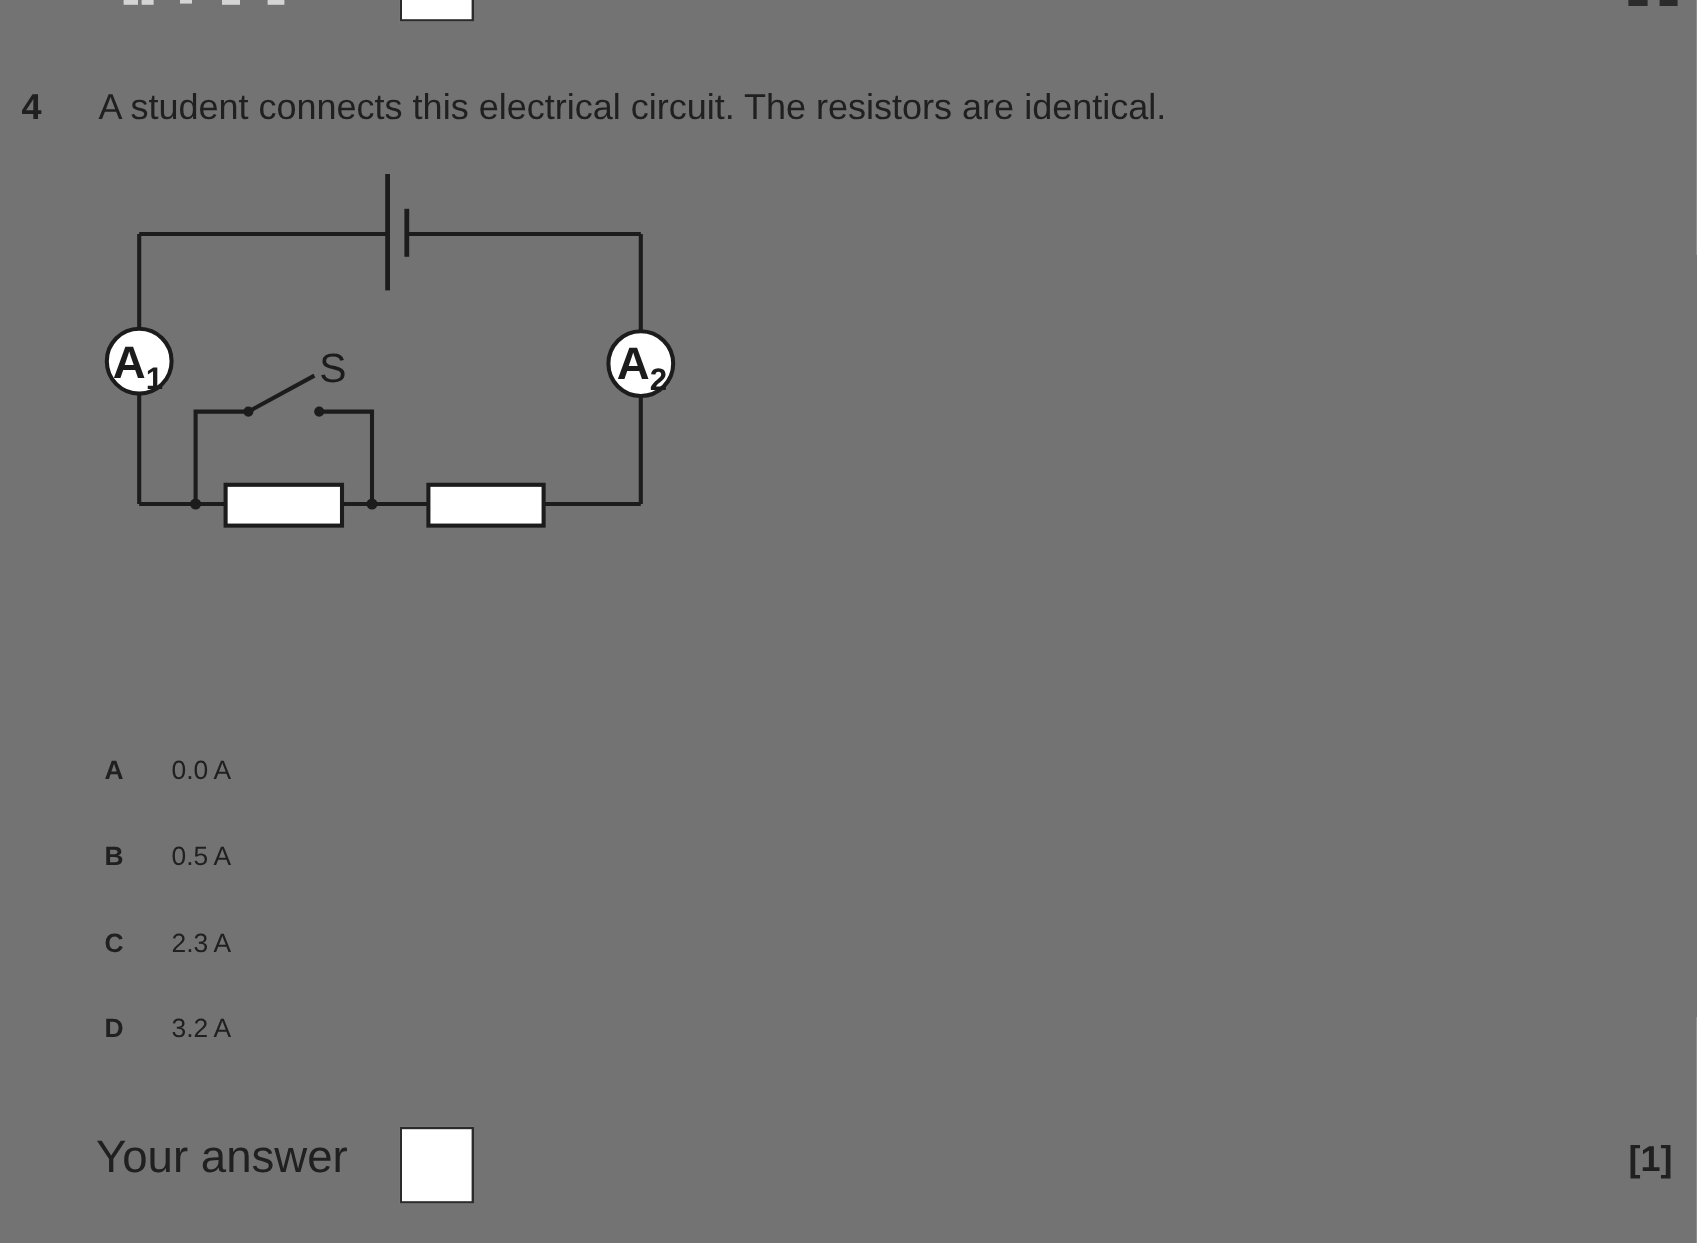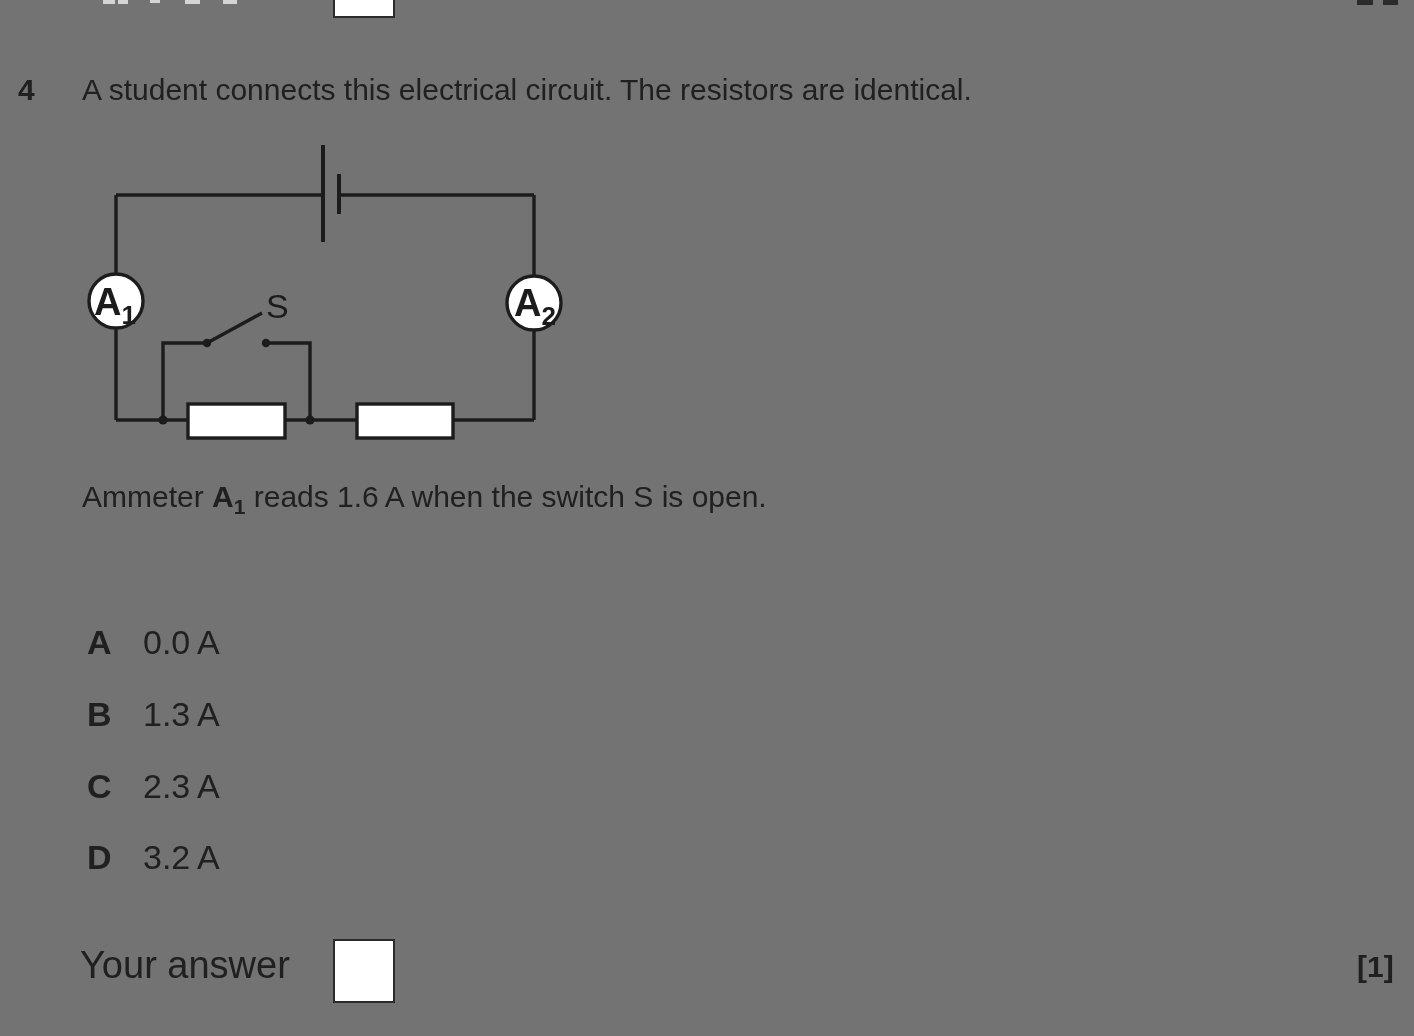--- a/index.html
+++ b/index.html
@@ -30,21 +30,21 @@
   .amm-label { font-size: 38px; font-weight: bold; }
   .amm-sub { font-size: 26px; }
   .s-label { font-size: 34px; font-weight: normal; }
   
   .stmt { position: absolute; left: 82px; margin: 0; font-size: 30px; line-height: 34px; white-space: nowrap; }
   .bsub {
     font-size: 21px; font-weight: bold;
     vertical-align: baseline; position: relative; top: 7px; line-height: 0;
   }
   
-  .option { position: absolute; left: 87px; font-size: 34px; line-height: 34px; white-space: nowrap; }
+  .option { position: absolute; left: 87px; font-size: 22px; line-height: 34px; white-space: nowrap; }
   .opt-letter { display: inline-block; width: 56px; font-weight: bold; }
   
   .answer-label { position: absolute; left: 80px; top: 948px; font-size: 38px; line-height: 34px; }
   .answer-box {
     position: absolute; left: 333px; top: 939px;
     width: 58px; height: 60px;
     border: 2px solid #2b2b2b; background: #fff;
   }
   .marks { position: absolute; left: 1357px; top: 950px; font-size: 30px; line-height: 34px; font-weight: bold; }
 </style>
@@ -83,28 +83,27 @@
     <rect x="357" y="404" width="96" height="34" fill="#ffffff" stroke="#1c1c1c" stroke-width="3.4"></rect>
     <circle cx="163" cy="420" r="4.6" fill="#1c1c1c"></circle>
     <circle cx="310" cy="420" r="4.6" fill="#1c1c1c"></circle>
     <circle cx="207" cy="343" r="4.2" fill="#1c1c1c"></circle>
     <circle cx="266" cy="343" r="4.2" fill="#1c1c1c"></circle>
     <text x="94" y="315" class="amm-label"><tspan>A</tspan><tspan class="amm-sub" dy="9">1</tspan></text>
     <text x="514" y="316" class="amm-label"><tspan>A</tspan><tspan class="amm-sub" dy="9">2</tspan></text>
     <text x="266" y="318" class="s-label">S</text>
   </svg>
 
-  <p class="stmt" style="top:480px"><span>Ammeter </span><b><span>A</span><sub class="bsub">1</sub></b><span> reads 1.6 A when the switch S is open.</span></p>
 
 
   <div class="option" style="top:625px">
     <span class="opt-letter">A</span><span class="opt-value">0.0 A</span>
   </div>
   <div class="option" style="top:697px">
-    <span class="opt-letter">B</span><span class="opt-value">1.3 A</span>
+    <span class="opt-letter">B</span><span class="opt-value">0.5 A</span>
   </div>
   <div class="option" style="top:769px">
     <span class="opt-letter">C</span><span class="opt-value">2.3 A</span>
   </div>
   <div class="option" style="top:840px">
     <span class="opt-letter">D</span><span class="opt-value">3.2 A</span>
   </div>
 
   <div class="answer-label">Your answer</div>
   <div class="answer-box"></div>

